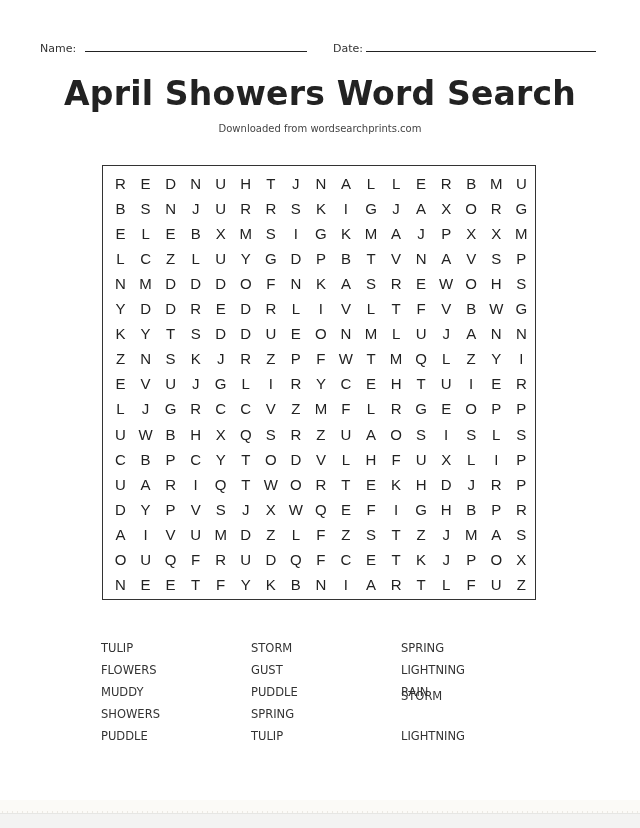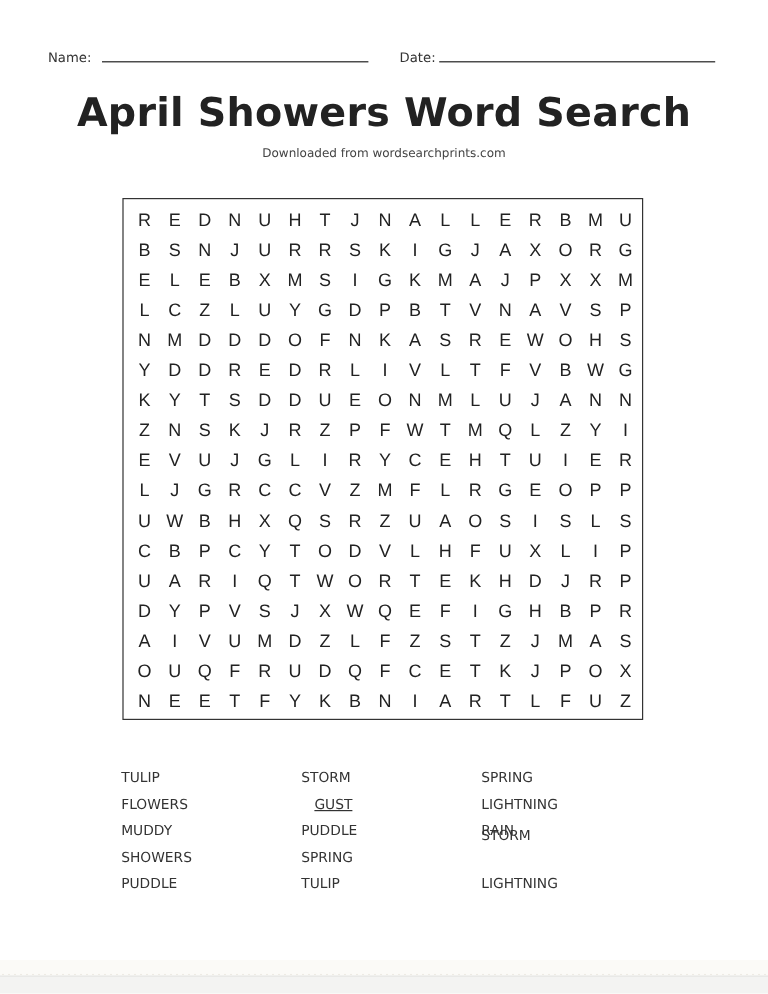--- a/index.html
+++ b/index.html
@@ -391,21 +391,21 @@
       <span class="cell" style="left: 380.75px;">U</span>
       <span class="cell" style="left: 405.8px;">Z</span>
     </div>
   </div>
 
 <div class="words" id="words">
     <span class="word" style="left: 0px; top: 0px;">TULIP</span>
     <span class="word" style="left: 150px; top: 0px;">STORM</span>
     <span class="word" style="left: 300px; top: 0px;">SPRING</span>
     <span class="word" style="left: 0px; top: 22px;">FLOWERS</span>
-    <span class="word" style="left: 161px; top: 22px; text-decoration: underline;">GUST</span>
+    <span class="word" style="left: 150px; top: 22px;">GUST</span>
     <span class="word" style="left: 300px; top: 22px;">LIGHTNING</span>
     <span class="word" style="left: 0px; top: 44px;">MUDDY</span>
     <span class="word" style="left: 150px; top: 44px;">PUDDLE</span>
     <span class="word" style="left: 300px; top: 44px;">RAIN</span>
     <span class="word" style="left: 0px; top: 66px;">SHOWERS</span>
     <span class="word" style="left: 150px; top: 66px;">SPRING</span>
     <span class="word" style="left: 300px; top: 48px;">STORM</span>
     <span class="word" style="left: 0px; top: 88px;">PUDDLE</span>
     <span class="word" style="left: 150px; top: 88px;">TULIP</span>
     <span class="word" style="left: 300px; top: 88px;">LIGHTNING</span>

